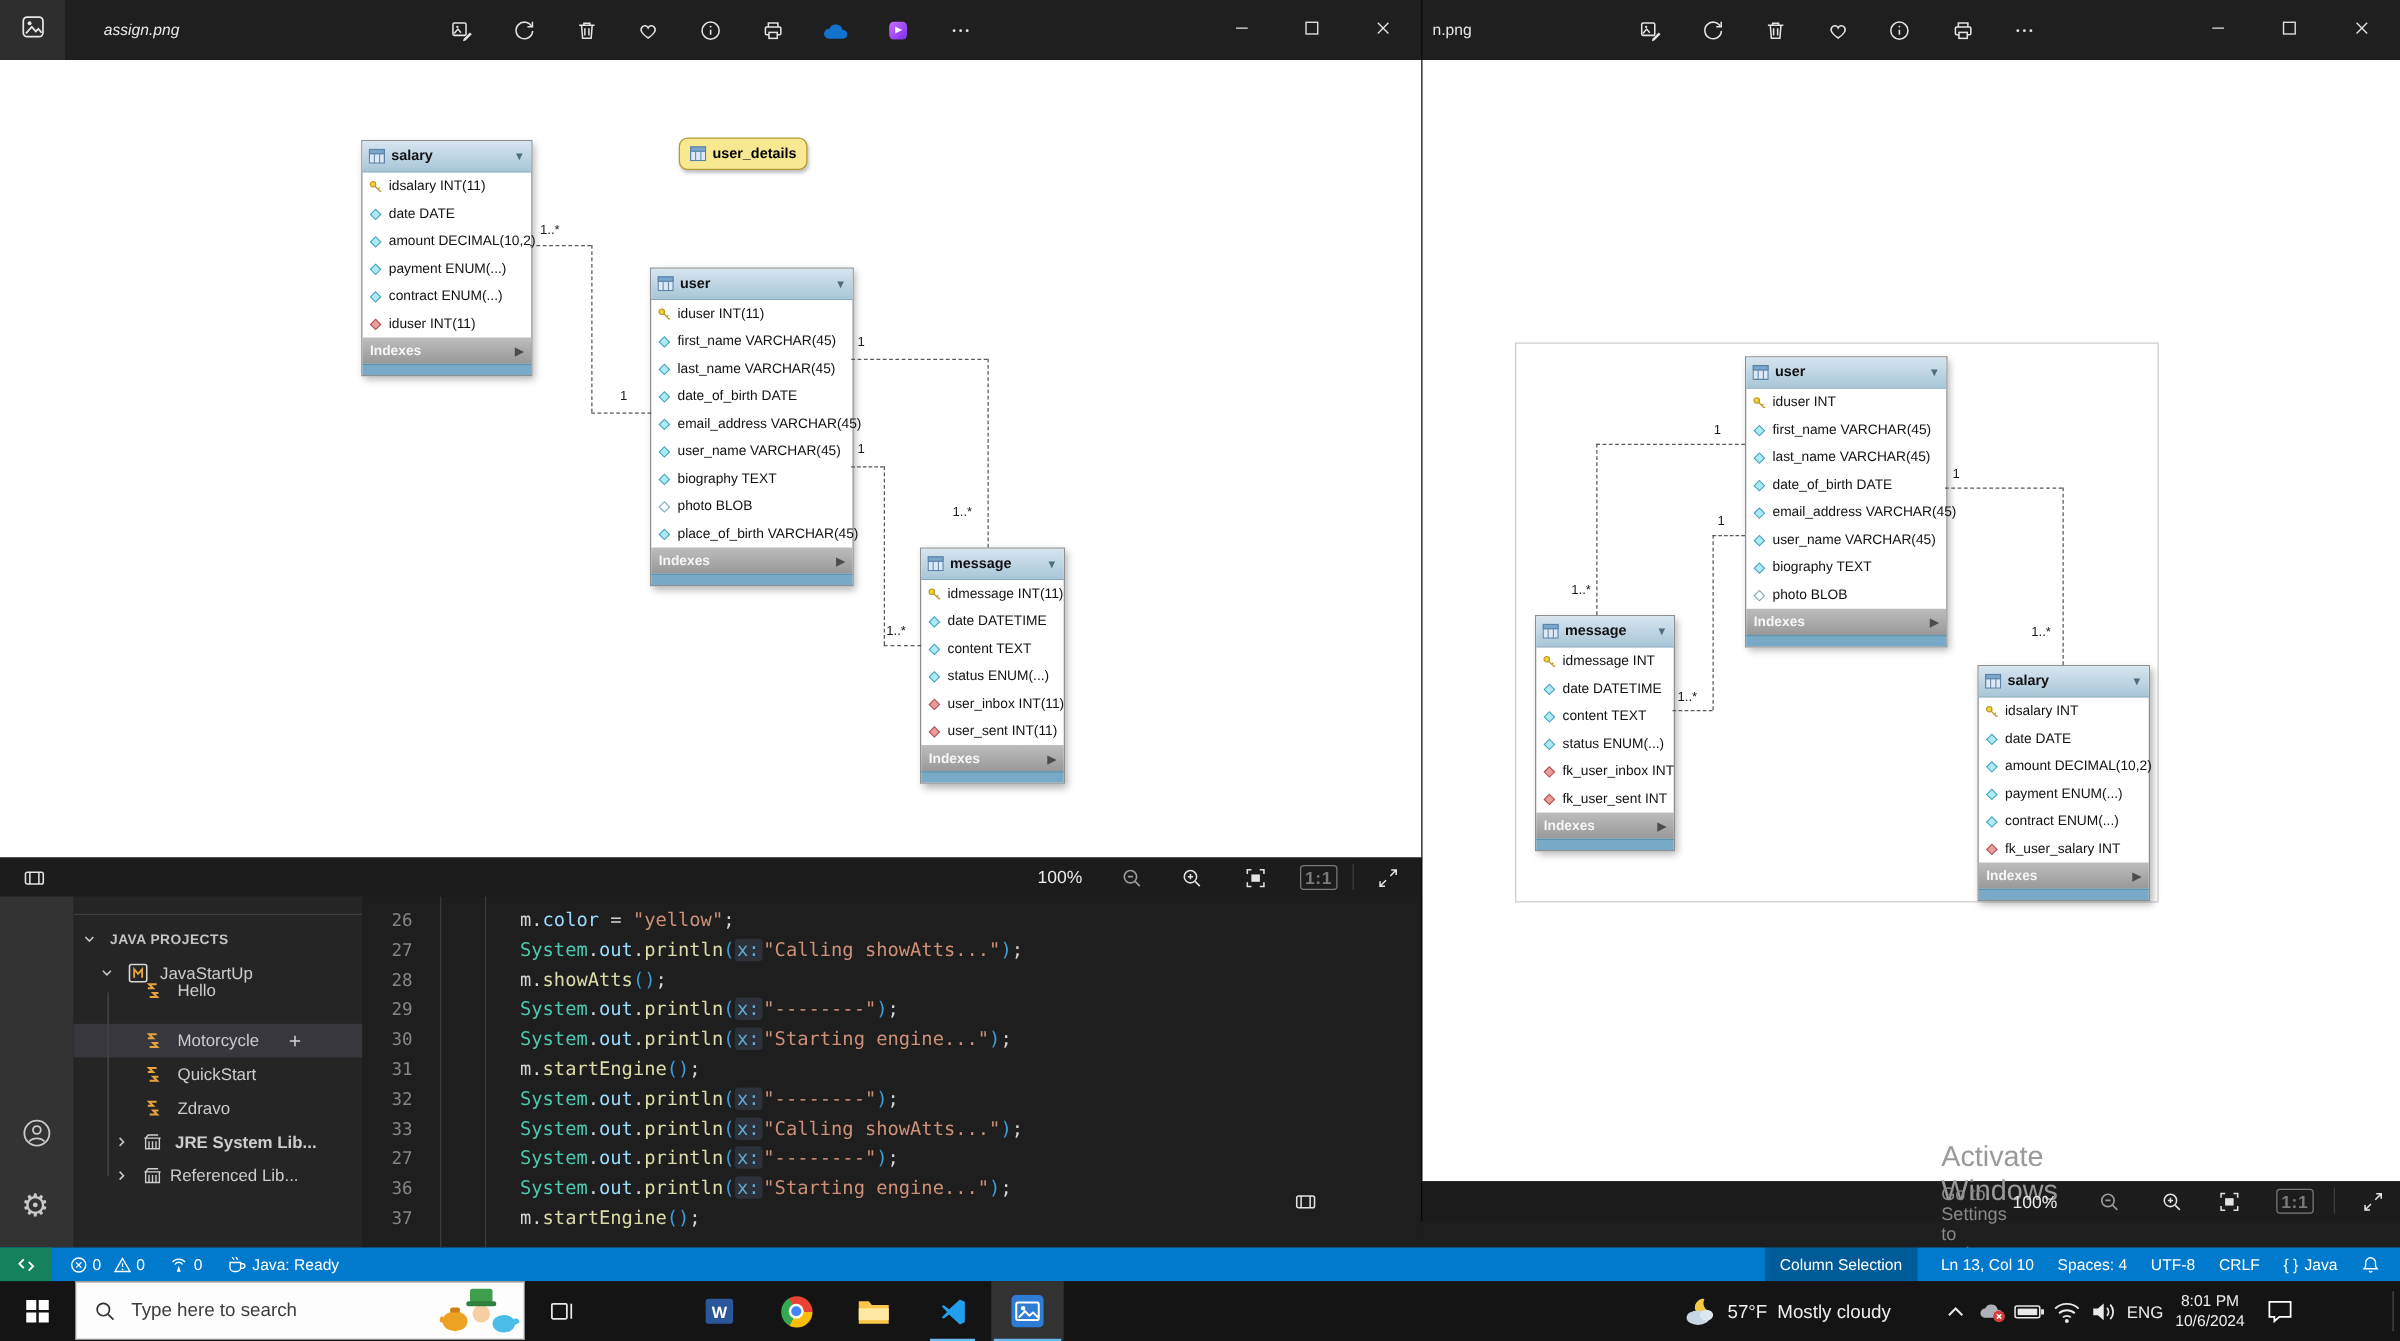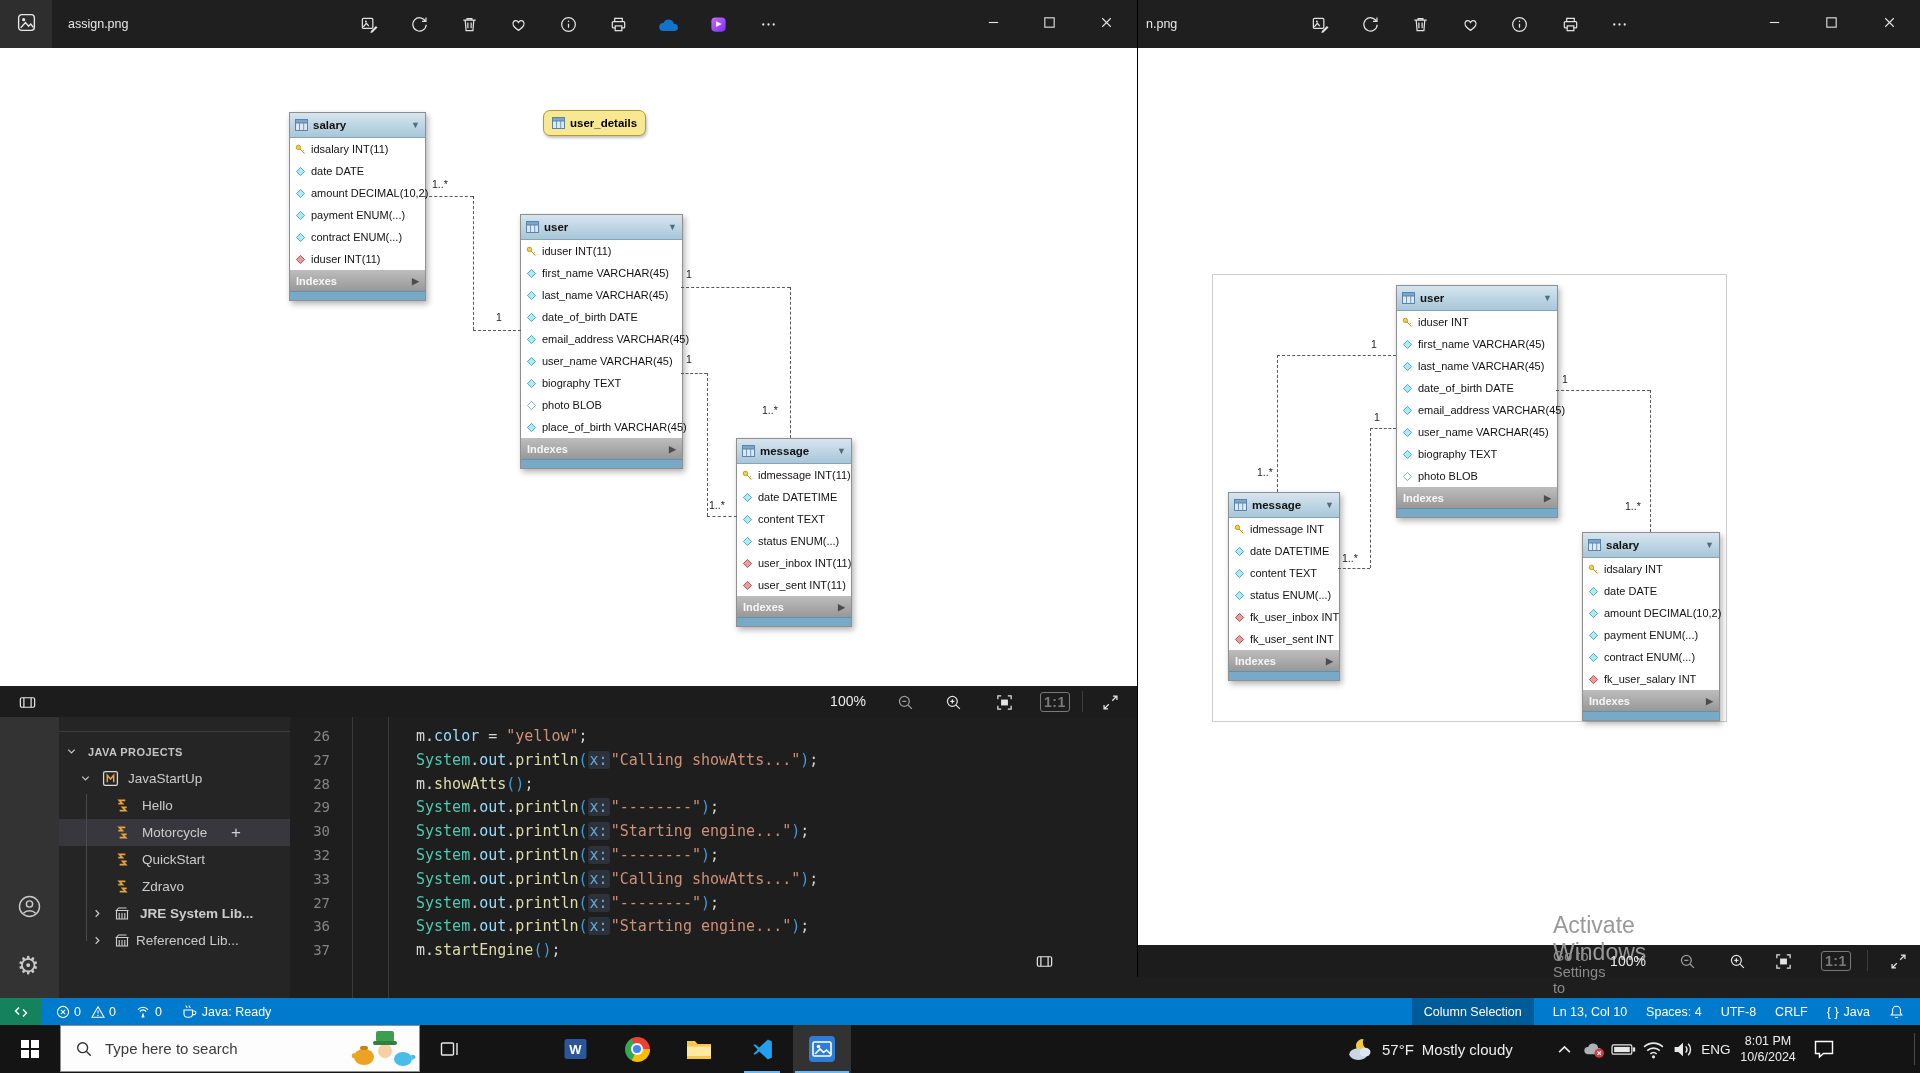--- a/index.html
+++ b/index.html
@@ -106,21 +106,21 @@
               </svg>
             </span>
             <span style="position:absolute;left:43px;display:flex;">
               <svg width="17" height="17" viewBox="0 0 16 16">
                 <rect x="1.5" y="1.5" width="13" height="13" rx="1.5" fill="none" stroke="#d8d8d8" stroke-width="1.2"></rect>
                 <path d="M5 11.5 V5 l3 3.5 3-3.5 v6.5" fill="none" stroke="#e8a33d" stroke-width="1.4"></path>
               </svg>
             </span>
             <span style="position:absolute;left:69px;white-space:nowrap;">JavaStartUp</span>
           </div>
-          <div class="sbrow" style="top: 75px; padding-left: 21px;">
+          <div class="sbrow" style="top: 62px; padding-left: 21px;">
             <span style="position:absolute;left:56px;display:flex;">
               <svg width="15" height="15" viewBox="0 0 16 16">
                 <path d="M11 2.5 L4.5 2.5 L8 6 L3.5 6 M5 13.5 L11.5 13.5 L8 10 L12.5 10" stroke="#e8a33d" stroke-width="1.7" fill="none"></path>
               </svg>
             </span>
             <span style="position:absolute;left:83px;white-space:nowrap;">Hello</span>
           </div>
           <div class="sbrow sel" style="top: 102px;">
             <span style="position:absolute;left:56px;display:flex;">
               <svg width="15" height="15" viewBox="0 0 16 16">
@@ -177,20 +177,21 @@
     </div>
     <div id="editor">
       <div class="abs" style="left:62px;top:0;height:281px;width:1px;background:#3a3a3a;"></div>
       <div class="abs" style="left:98px;top:0;height:281px;width:1px;background:#3a3a3a;"></div>
       <div id="codelines" style="position:absolute;left:0;top:8px;width:100%;">
           <div class="cline"><span class="lnum">26</span><span class="lcode"><span class="tw">m.</span><span class="tp">color</span><span class="tw"> = </span><span class="ts">"yellow"</span><span class="tw">;</span></span></div>
           <div class="cline"><span class="lnum">27</span><span class="lcode"><span class="tc">System</span><span class="tw">.</span><span class="tp">out</span><span class="tw">.</span><span class="tm">println</span><span class="tb">(</span><span class="th">x:</span><span class="ts">"Calling showAtts..."</span><span class="tb">)</span><span class="tw">;</span></span></div>
           <div class="cline"><span class="lnum">28</span><span class="lcode"><span class="tw">m.</span><span class="tm">showAtts</span><span class="tb">()</span><span class="tw">;</span></span></div>
           <div class="cline"><span class="lnum">29</span><span class="lcode"><span class="tc">System</span><span class="tw">.</span><span class="tp">out</span><span class="tw">.</span><span class="tm">println</span><span class="tb">(</span><span class="th">x:</span><span class="ts">"--------"</span><span class="tb">)</span><span class="tw">;</span></span></div>
           <div class="cline"><span class="lnum">30</span><span class="lcode"><span class="tc">System</span><span class="tw">.</span><span class="tp">out</span><span class="tw">.</span><span class="tm">println</span><span class="tb">(</span><span class="th">x:</span><span class="ts">"Starting engine..."</span><span class="tb">)</span><span class="tw">;</span></span></div>
+          <div class="cline"><span class="lnum">31</span><span class="lcode"><span class="tw">m.</span><span class="tm">startEngine</span><span class="tb">()</span><span class="tw">;</span></span></div>
           <div class="cline"><span class="lnum">32</span><span class="lcode"><span class="tc">System</span><span class="tw">.</span><span class="tp">out</span><span class="tw">.</span><span class="tm">println</span><span class="tb">(</span><span class="th">x:</span><span class="ts">"--------"</span><span class="tb">)</span><span class="tw">;</span></span></div>
           <div class="cline"><span class="lnum">33</span><span class="lcode"><span class="tc">System</span><span class="tw">.</span><span class="tp">out</span><span class="tw">.</span><span class="tm">println</span><span class="tb">(</span><span class="th">x:</span><span class="ts">"Calling showAtts..."</span><span class="tb">)</span><span class="tw">;</span></span></div>
           <div class="cline"><span class="lnum">27</span><span class="lcode"><span class="tc">System</span><span class="tw">.</span><span class="tp">out</span><span class="tw">.</span><span class="tm">println</span><span class="tb">(</span><span class="th">x:</span><span class="ts">"--------"</span><span class="tb">)</span><span class="tw">;</span></span></div>
           <div class="cline"><span class="lnum">36</span><span class="lcode"><span class="tc">System</span><span class="tw">.</span><span class="tp">out</span><span class="tw">.</span><span class="tm">println</span><span class="tb">(</span><span class="th">x:</span><span class="ts">"Starting engine..."</span><span class="tb">)</span><span class="tw">;</span></span></div>
           <div class="cline"><span class="lnum">37</span><span class="lcode"><span class="tw">m.</span><span class="tm">startEngine</span><span class="tb">()</span><span class="tw">;</span></span></div>
         </div>
     </div>
   </div>
 
   <div class="abs" style="left:1137px;top:0;width:783px;height:977px;border-left:1px solid #000;box-sizing:border-box;">
@@ -568,21 +569,21 @@
     <div class="ptitlebar"></div>
     <div class="apptile">
       <span>
         <svg width="21" height="21" viewBox="0 0 20 20" fill="none" stroke="#e8e8e8" stroke-width="1.3">
           <rect x="2.5" y="2.5" width="15" height="15" rx="3"></rect>
             <circle cx="7.3" cy="7.3" r="1.5" fill="#e8e8e8" stroke="none"></circle>
           <path d="M4.5 15 l4.5-5 3 3.5 2-2 2.5 3"></path>
         </svg>
       </span>
     </div>
-    <div class="ptitle" style="left:68px;">assign.png</div>
+    <div class="ptitle" style="left:83px;font-style:italic;">assign.png</div>
     <div class="pcontent abs" style="left:0;top:48px;width:1137px;height:638px;"></div>
     <div class="pbar abs" style="left:0;top:686px;width:1137px;height:31px;">
       <div class="zlabel" style="left:820px;top:7px;">100%</div>
     </div>
   </div>
 
   <div id="built1">
       <div class="ertable" style="left: 289px; top: 112px; width: 135px;">
         <div class="erhead">
           <span class="fic" style="width:13px;">

